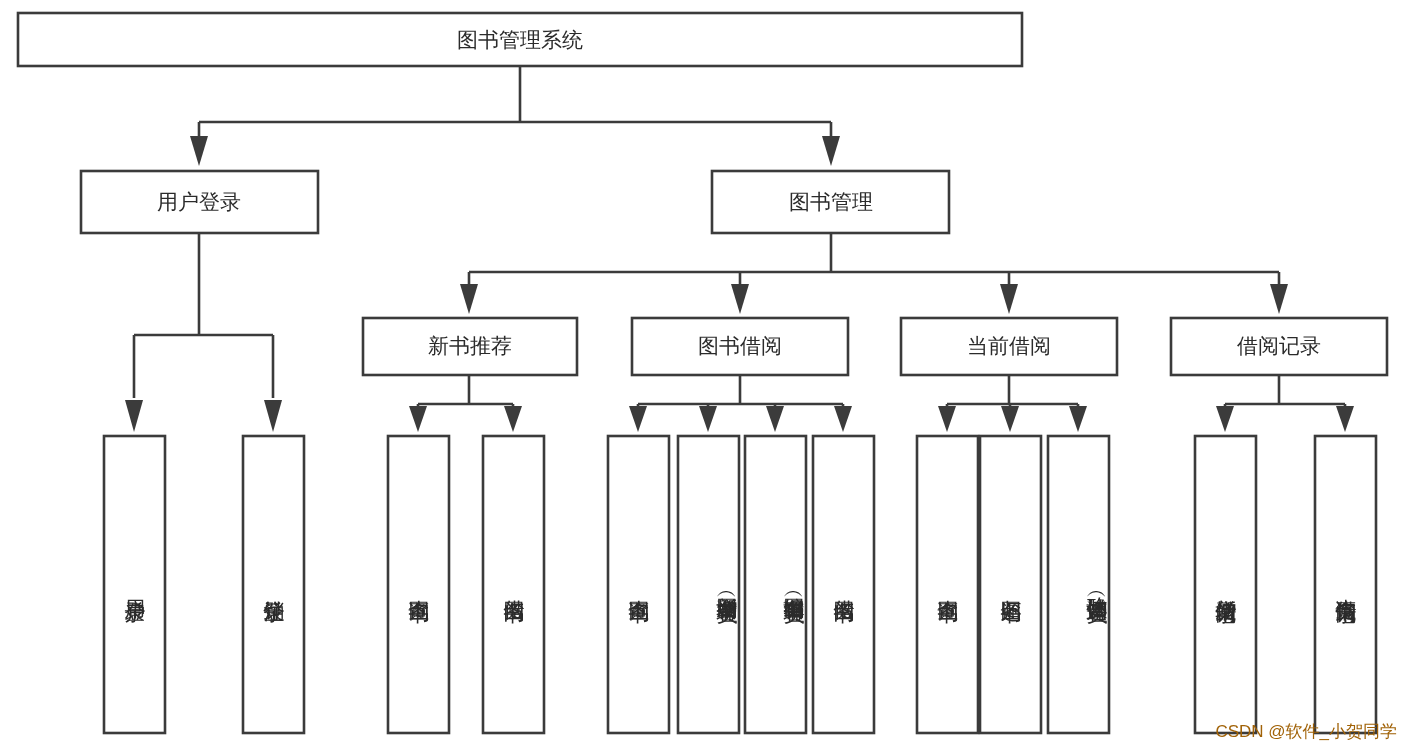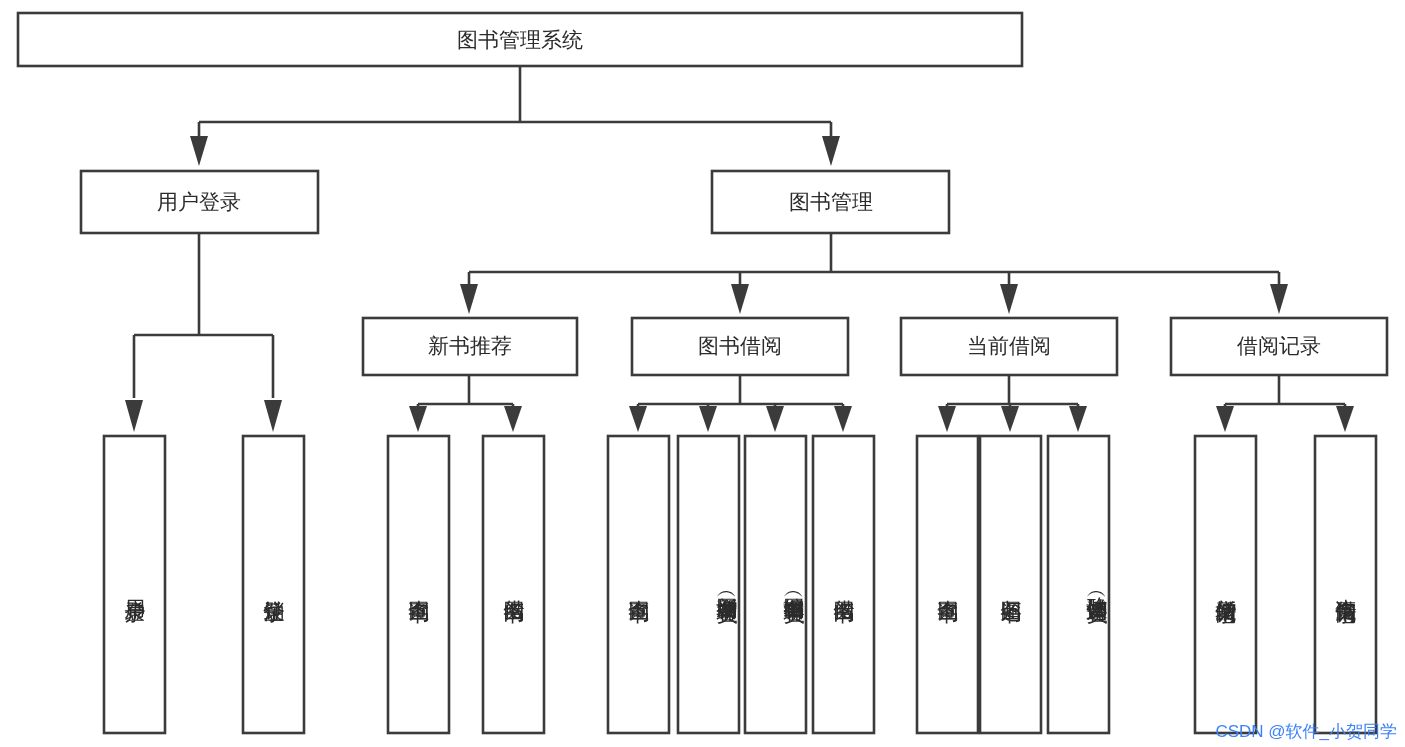--- a/index.html
+++ b/index.html
@@ -64,21 +64,21 @@
     text-align: center;
     white-space: nowrap;
     pointer-events: none;
   }
   .watermark {
     position: absolute;
     right: 8px;
     bottom: 4px;
     font-family: "Liberation Sans", "DejaVu Sans", sans-serif;
     font-size: 17px;
-    color: #3b82f6;
+    color: #a16207;
     white-space: nowrap;
     pointer-events: none;
   }
 </style>
 </head>
 <body>
 
 <div id="diagram-root">
 
   <svg id="flow-svg" viewBox="0 0 1405 747">

